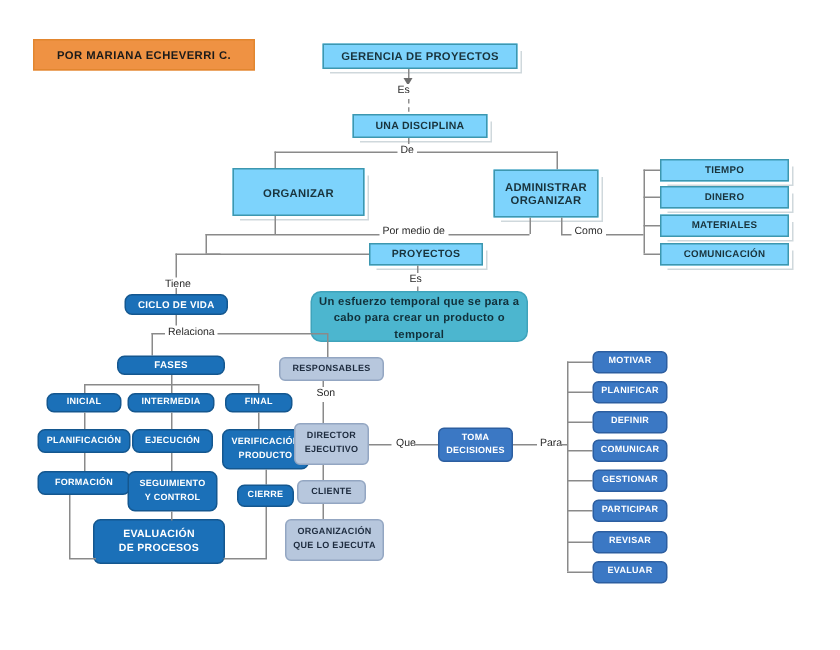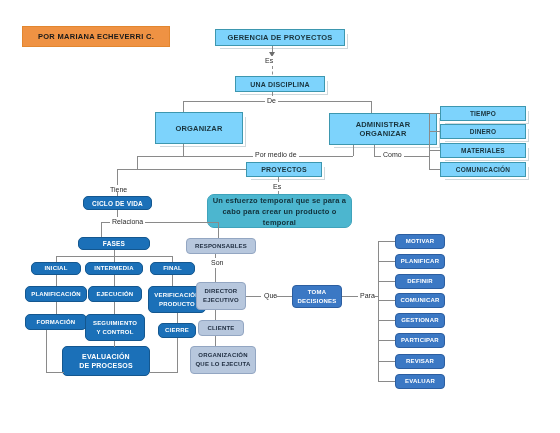--- a/index.html
+++ b/index.html
@@ -125,21 +125,21 @@
   <div class="node teal" style="left:235px;top:76px;width:90px;height:16px;font-size:7px;">UNA DISCIPLINA</div>
 
   <div class="ln v" style="left:272px;top:92px;height:9px;"></div>
   <div class="ln h" style="left:183px;top:101px;width:189px;"></div>
   <div class="lbl" style="left:265px;top:96px;">De</div>
   <div class="ln v" style="left:183px;top:101px;height:11px;"></div>
   <div class="ln v" style="left:371px;top:101px;height:12px;"></div>
 
   <div class="node teal" style="left:155px;top:112px;width:88px;height:32px;font-size:7.5px;">ORGANIZAR</div>
 
-  <div class="node teal two-line" style="left:329px;top:113px;width:108px;height:32px;font-size:7.5px;">
+  <div class="node teal two-line" style="left:329px;top:113px;width:70px;height:32px;font-size:7.5px;">
     <span>ADMINISTRAR</span>
     <span>ORGANIZAR</span>
   </div>
 
   <div class="ln v" style="left:183px;top:144px;height:12px;"></div>
   <div class="ln v" style="left:353px;top:145px;height:11px;"></div>
   <div class="ln h" style="left:137px;top:156px;width:216px;"></div>
   <div class="lbl" style="left:253px;top:150px;">Por medio  de</div>
   <div class="ln v" style="left:137px;top:156px;height:13px;"></div>
   <div class="ln h" style="left:137px;top:169px;width:110px;"></div>

